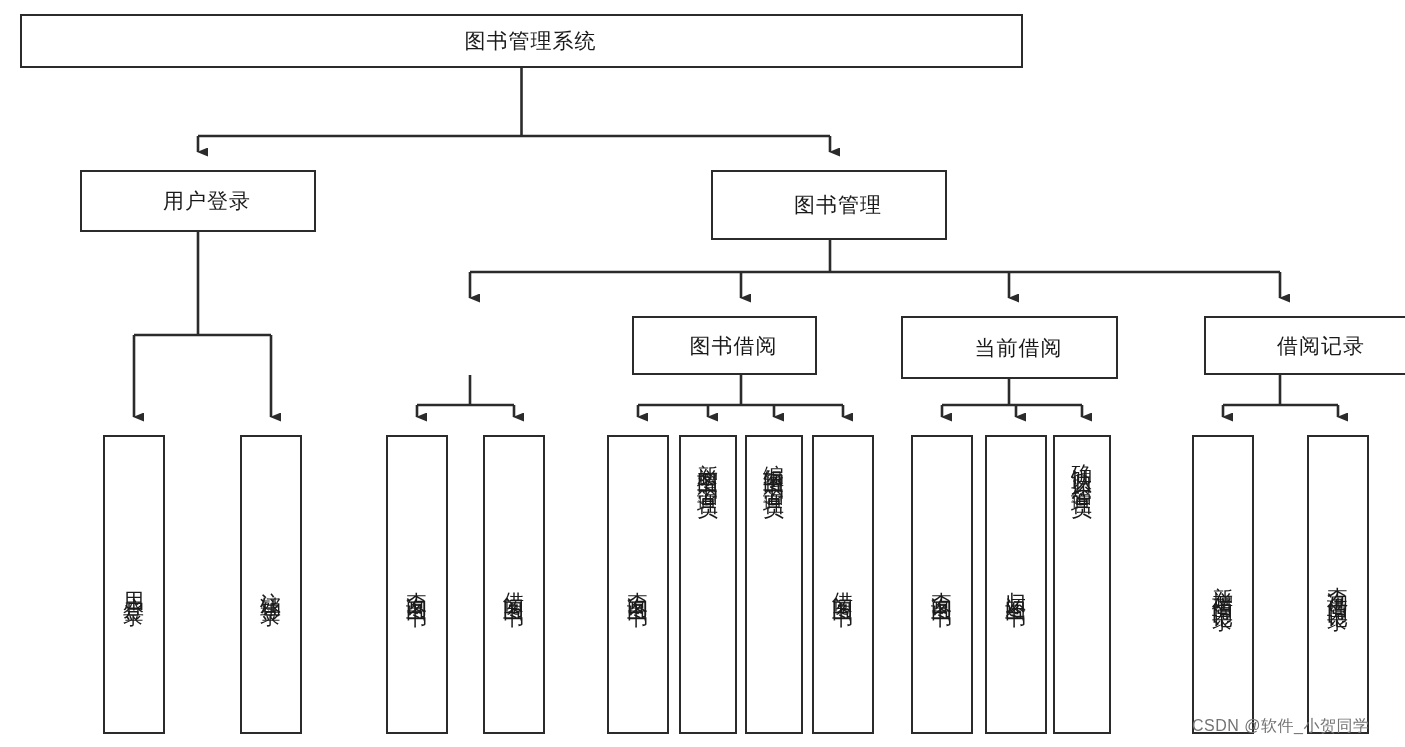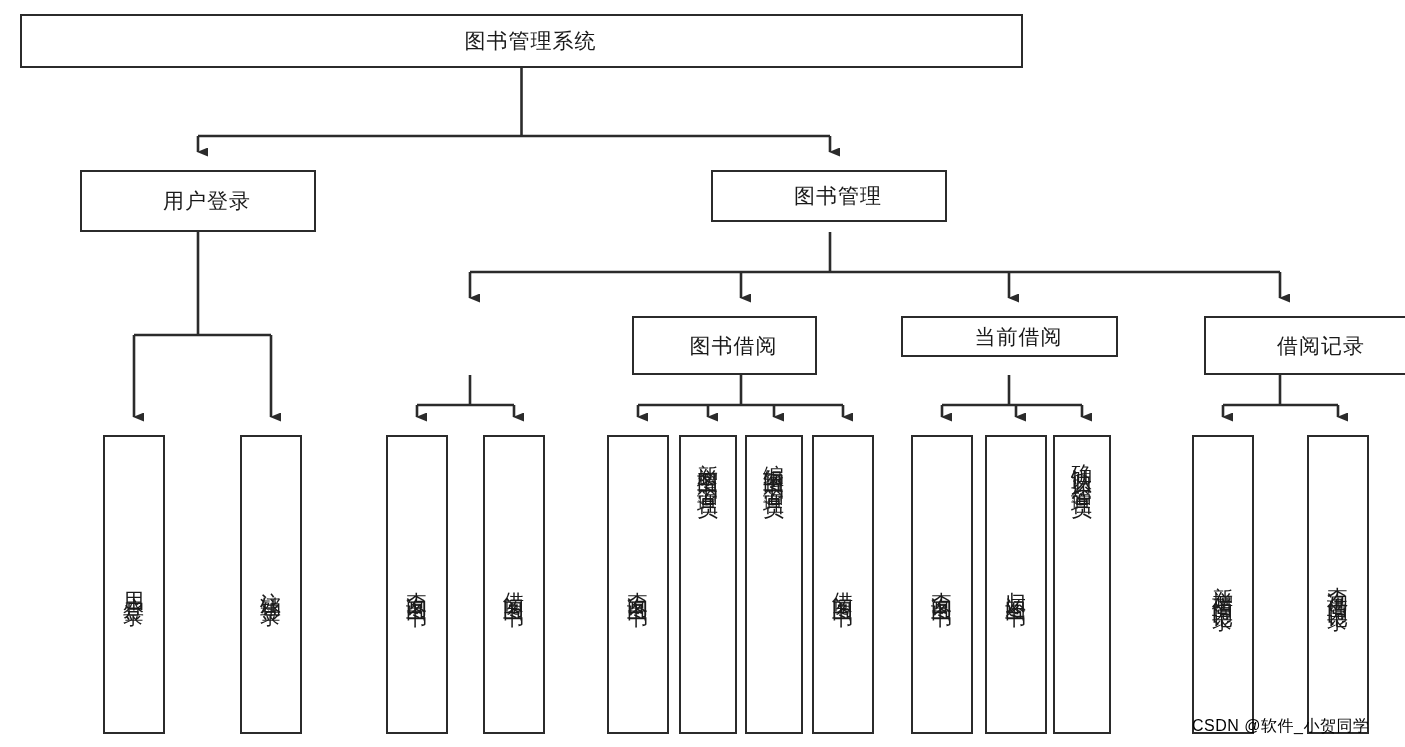--- a/index.html
+++ b/index.html
@@ -52,21 +52,21 @@
     letter-spacing: 5px;
     line-height: 1;
     white-space: nowrap;
     display: block;
   }
   .node.v.center {
     align-items: center;
   }
   .watermark {
     position: absolute;
-    color: #000000;
+    color: #737373;
     font-size: 16px;
     white-space: nowrap;
     letter-spacing: 0.5px;
   }
 </style>
 </head>
 <body>
 
 <div id="canvas">
 
@@ -120,28 +120,28 @@
     </g>
   </svg>
 
   <div class="node h" style="left:20px; top:14px; width:1003px; height:54px;">
     <span>图书管理系统</span>
   </div>
 
   <div class="node h" style="left:80px; top:170px; width:236px; height:62px;">
     <span>用户登录</span>
   </div>
-  <div class="node h" style="left:711px; top:170px; width:236px; height:52px;">
+  <div class="node h" style="left:711px; top:170px; width:236px; height:70px;">
     <span>图书管理</span>
   </div>
 
   <div class="node h" style="left:632px; top:316px; width:185px; height:59px;">
     <span>图书借阅</span>
   </div>
-  <div class="node h" style="left:901px; top:316px; width:217px; height:41px;">
+  <div class="node h" style="left:901px; top:316px; width:217px; height:63px;">
     <span>当前借阅</span>
   </div>
   <div class="node h" style="left:1172px; top:316px; width:216px; height:59px;margin-left:32px;">
     <span>借阅记录</span>
   </div>
 
   <div class="node v center" style="left:103px; top:435px; width:62px; height:299px;">
     <span class="vtext">用户登录</span>
   </div>
   <div class="node v center" style="left:240px; top:435px; width:62px; height:299px;">

